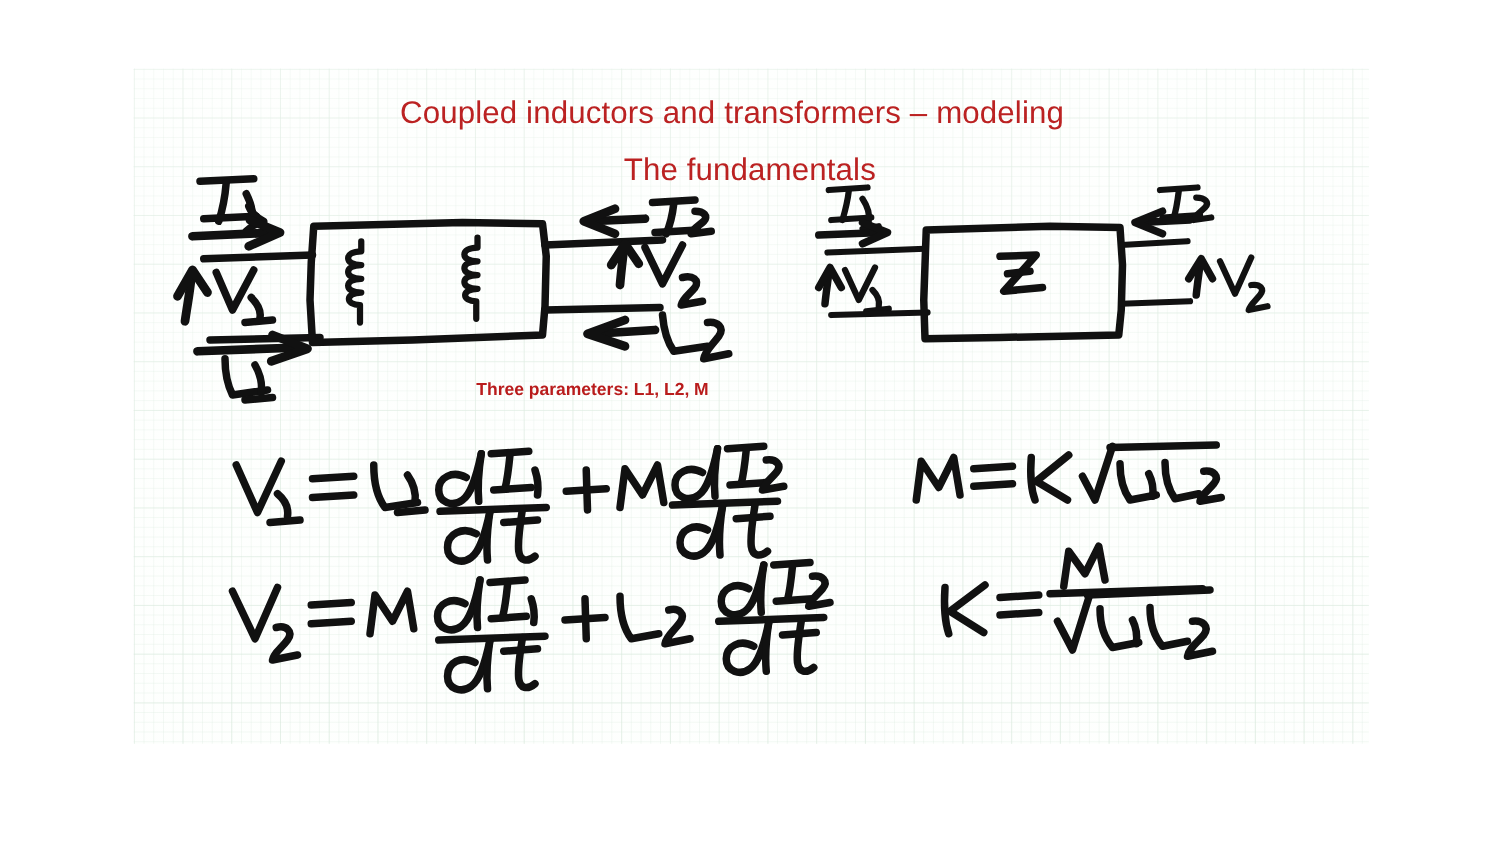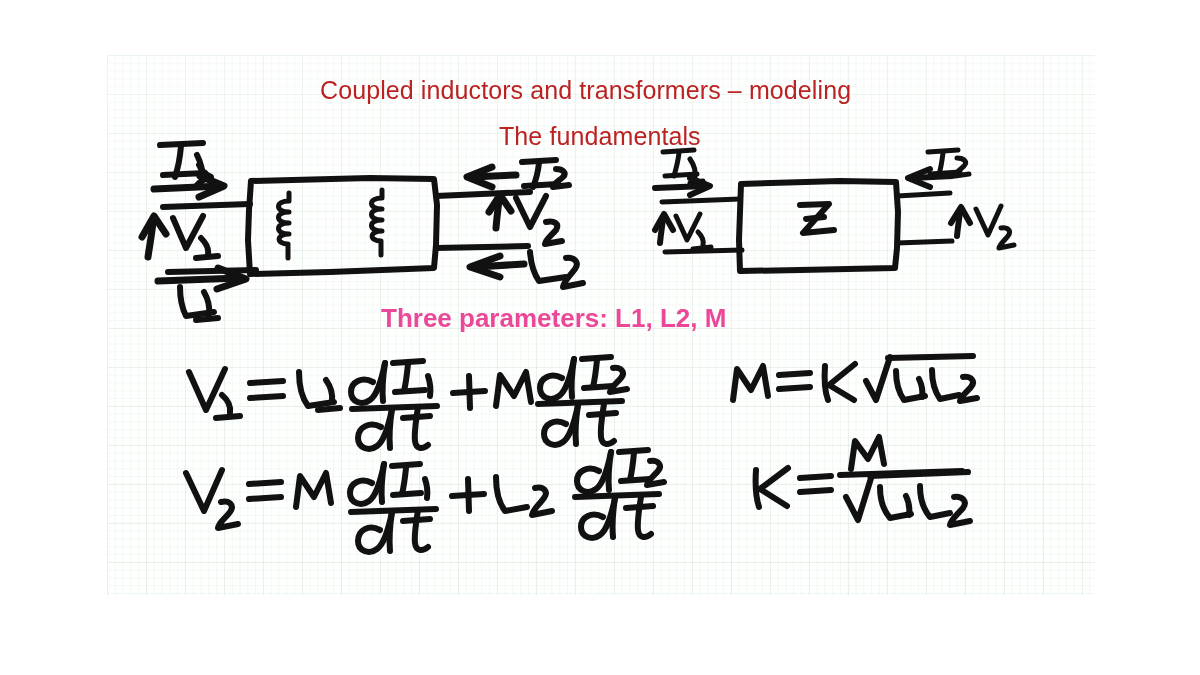--- a/index.html
+++ b/index.html
@@ -54,22 +54,22 @@
     position: absolute;
     left: 708px; top: 148px;
     color: #d42020;
     font-size: 23px;
     white-space: nowrap;
   }
 
   #three-params {
     position: absolute;
     left: 381px; top: 303px;
-    color: #ec4899;
-    font-size: 26px;
+    color: #b91c1c;
+    font-size: 14px;
     font-weight: bold;
     white-space: nowrap;
   }
 
   
   svg.ink { position:absolute; left:0; top:0; overflow: visible; }
 </style>
 </head>
 <body>
 

